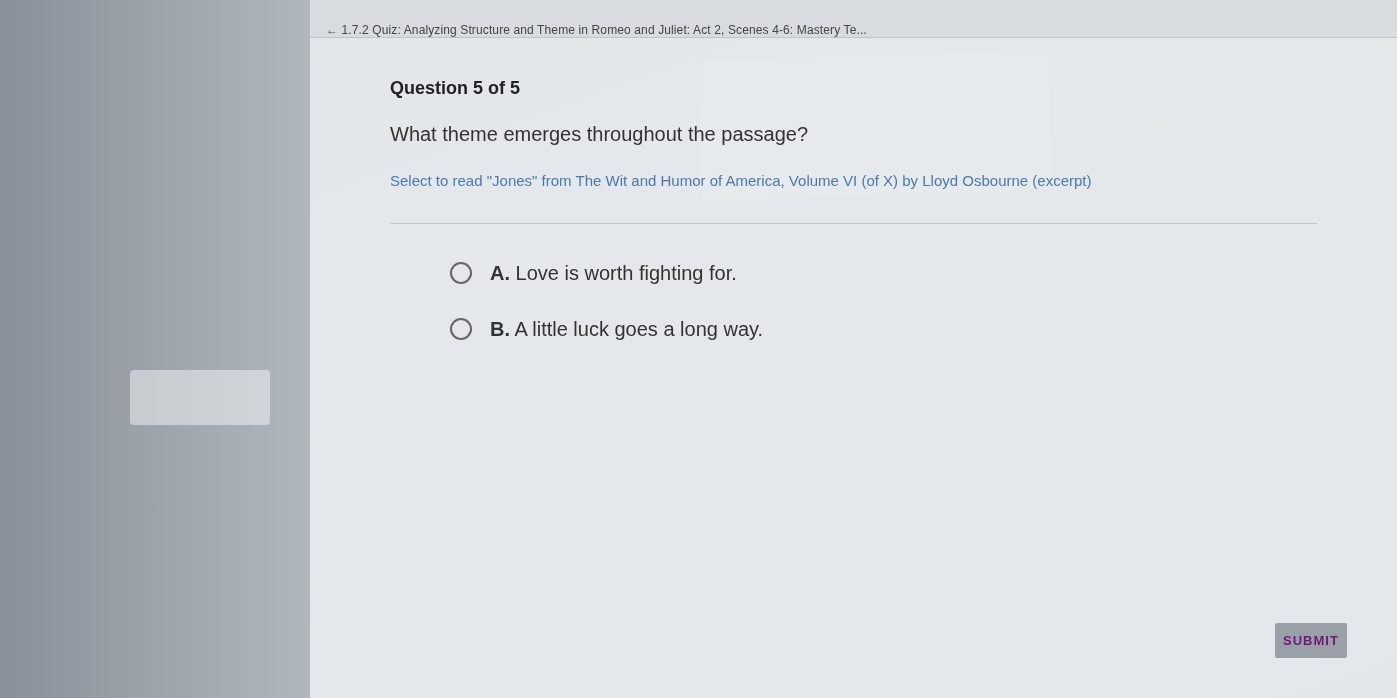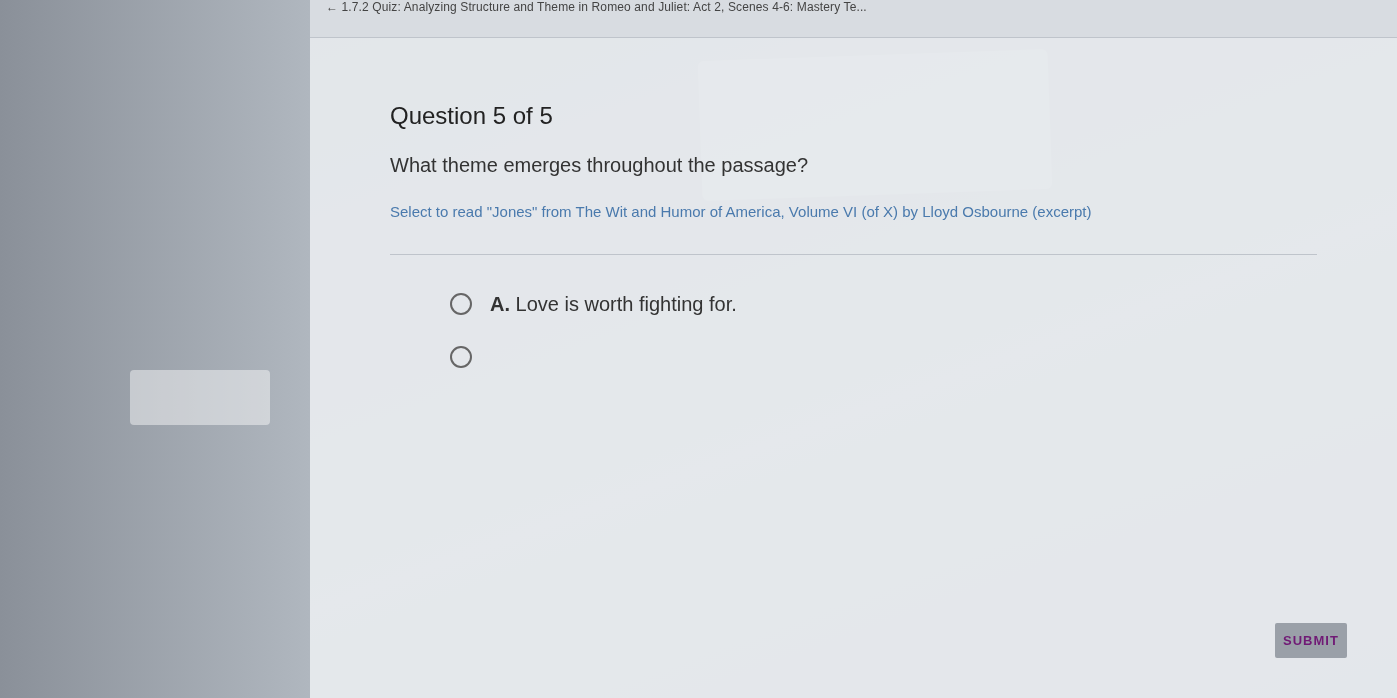--- a/index.html
+++ b/index.html
@@ -75,41 +75,40 @@
       padding: 0;
     }
 
     
     .browser-bar {
       width: 100%;
       height: 38px;
       background: #d8dce1;
       border-bottom: 1px solid #bfc4cb;
       display: flex;
-      align-items: flex-start;
+      align-items: flex-end;
       padding: 0 16px;
     }
 
     .browser-tab-text {
       font-size: 12px;
       color: #444;
       letter-spacing: 0.01em;
     }
 
     
     .content-area {
       padding: 40px 80px 30px 80px;
     }
 
     .question-header {
-      font-size: 24px;
-      font-weight: 400;
+      font-size: 18px;
+      font-weight: 700;
       color: #222;
       margin-bottom: 20px;
-      margin-top: 24px;
     }
 
     .question-text {
       font-size: 20px;
       color: #333;
       margin-bottom: 20px;
       line-height: 1.5;
     }
 
     .passage-link {
@@ -219,20 +218,24 @@
       <div class="option-item">
         <div class="radio-circle"></div>
         <span class="option-label">
           <span class="option-letter">A.</span>
           <span>Love is worth fighting for.</span>
         </span>
       </div>
 
       <div class="option-item">
         <div class="radio-circle"></div>
+        <span class="option-label">
+          <span class="option-letter">B.</span>
+          <span>A little luck goes a long way.</span>
+        </span>
       </div>
 
 
 
     </div>
 
   </div>
 
   <div class="submit-area">
     <button class="submit-btn">SUBMIT</button>

